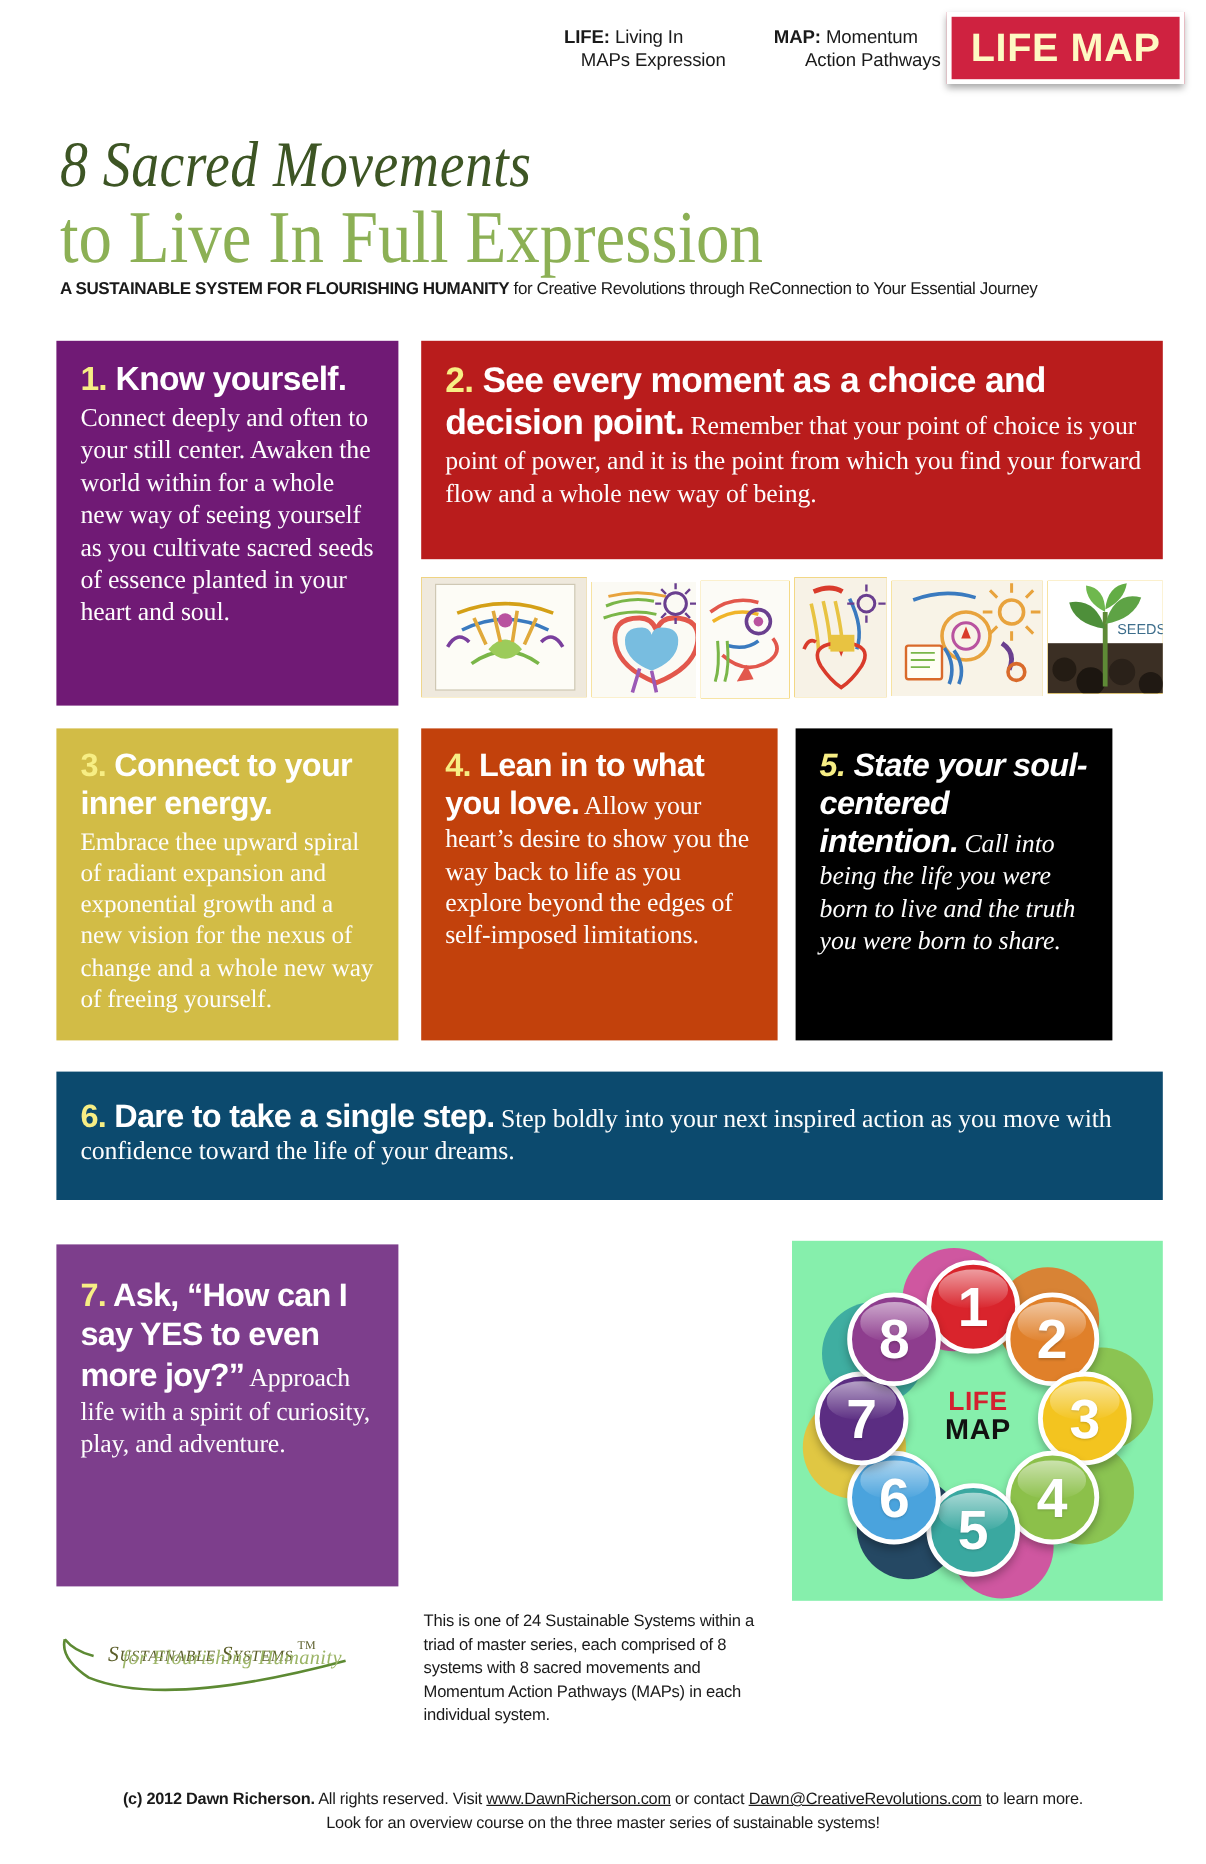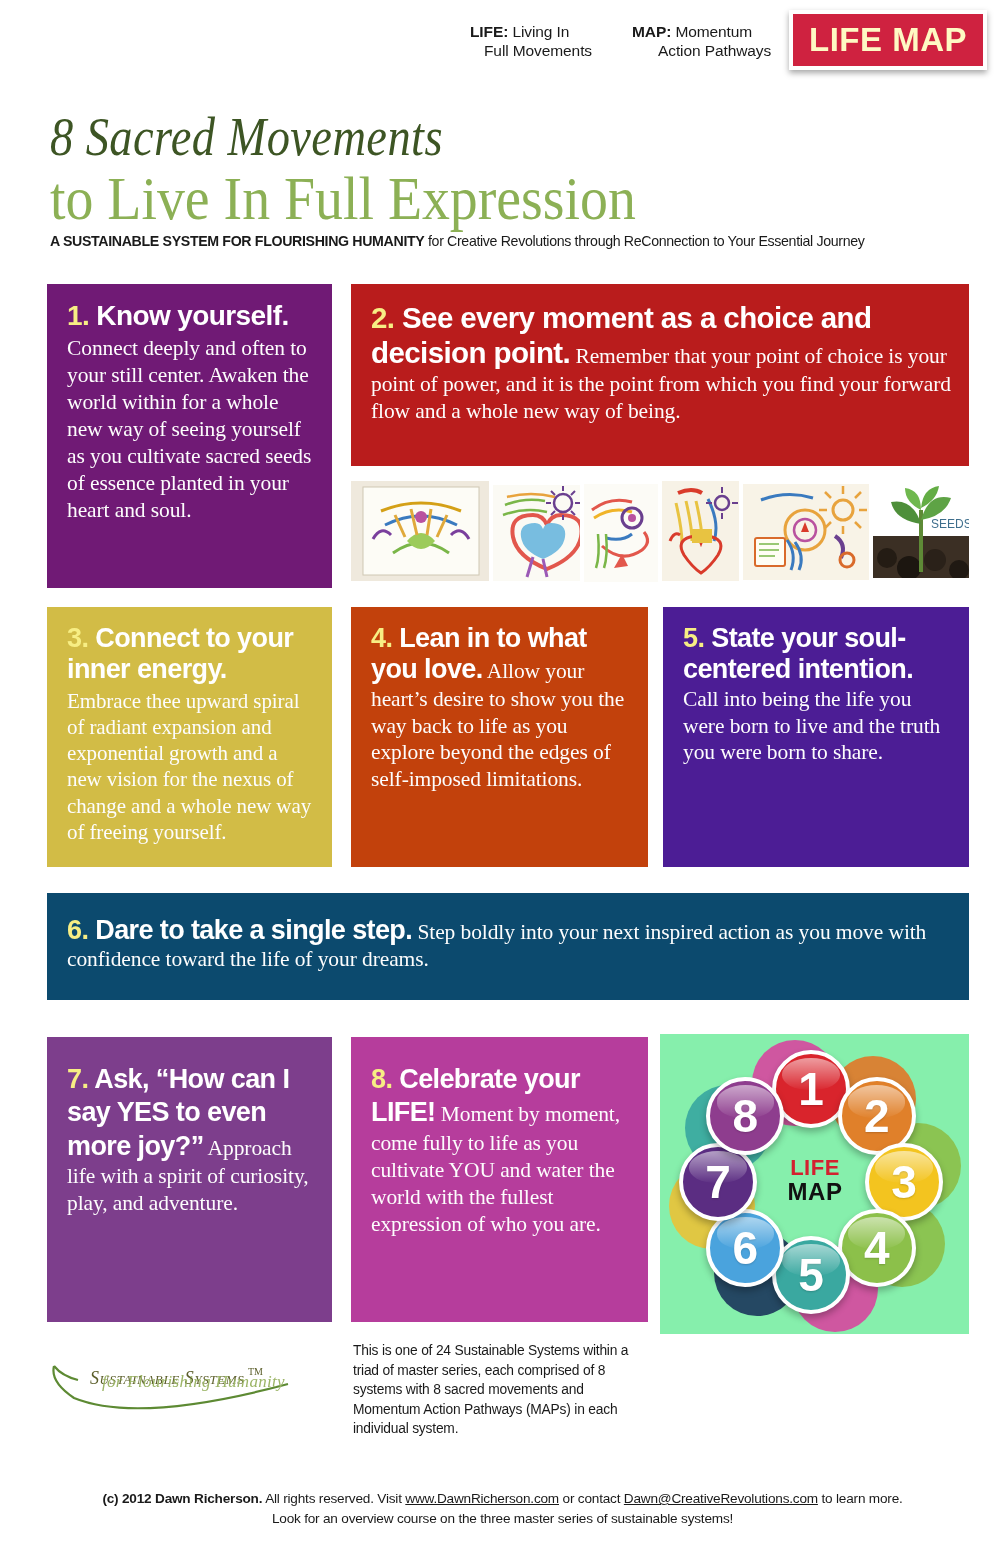--- a/index.html
+++ b/index.html
@@ -81,21 +81,21 @@
   .p4 { width: 78px; height: 100px; }
   .p5 { width: 128px; height: 96px; margin-top: 3px; }
   .p6 { width: 97px; height: 94px; margin-top: 3px; }
 
   
   #b3 { left: 47px; top: 607px; width: 285px; height: 260px; background: #d2bc46; }
   #b3 h2 { font-size: 27px; }
   #b3 .body { display: block; margin-top: 2px; font-size: 21px; }
   #b4 { left: 351px; top: 607px; width: 297px; height: 260px; background: #c2410c; }
   #b4 h2 { font-size: 27px; }
-  #b5 { left: 663px; top: 607px; width: 306px; height: 260px; background: #4c1d95; }
+  #b5 { left: 663px; top: 607px; width: 264px; height: 260px; background: #000000; font-style: italic; }
   #b5 h2 { font-size: 27px; }
 
   
   #b6 { left: 47px; top: 893px; width: 922px; height: 107px; background: #0c4a6e; padding-top: 22px; }
   #b6 h2 { font-size: 27px; }
   #b6 .body { font-size: 21.5px; }
 
   
   #b7 { left: 47px; top: 1037px; width: 285px; height: 285px; background: #7d3e8c; padding-top: 26px; }
   #b7 h2 { font-size: 27px; line-height: 1.24; }
@@ -158,21 +158,21 @@
 </style>
 </head>
 <body>
 
 <div class="page">
 
   <div class="header">
     <div class="hdr-defs">
       <div class="hdr-def">
         <b>LIFE:</b><span> Living In</span>
-        <span class="l2">Full Movements</span>
+        <span class="l2">MAPs Expression</span>
       </div>
       <div class="hdr-def map">
         <b>MAP:</b><span> Momentum</span>
         <span class="l2">Action Pathways</span>
       </div>
     </div>
     <div class="logo-box">
       <span>LIFE MAP</span>
     </div>
   </div>
@@ -293,23 +293,20 @@
   </div>
 
   <div class="blk" id="b6">
     <h2><span class="num">6.</span><span> Dare to take a single step.</span></h2><span class="body inlinebody"> Step boldly into your next inspired action as you move with confidence toward the life of your dreams.</span>
   </div>
 
   <div class="blk" id="b7">
     <h2><span class="num">7.</span><span> Ask, “How can I say YES to even more joy?”</span></h2><span class="body inlinebody"> Approach life with a spirit of curiosity, play, and adventure.</span>
   </div>
 
-  <div class="blk" id="b8">
-    <h2><span class="num">8.</span><span> Celebrate your LIFE!</span></h2><span class="body inlinebody"> Moment by moment, come fully to life as you cultivate YOU and water the world with the fullest expression of who you are.</span>
-  </div>
 
   <div class="wheel">
     <div class="wheel-inner" id="wheel-inner">
         <div class="halo" style="background: rgb(224, 122, 42); left: 170.335px; top: 21.6957px;"></div>
         <div class="halo" style="background: rgb(140, 192, 74); left: 214.982px; top: 88.5155px;"></div>
         <div class="halo" style="background: rgb(140, 192, 74); left: 199.304px; top: 167.335px;"></div>
         <div class="halo" style="background: rgb(214, 74, 158); left: 132.484px; top: 211.982px;"></div>
         <div class="halo" style="background: rgb(29, 58, 92); left: 53.6651px; top: 196.304px;"></div>
         <div class="halo" style="background: rgb(232, 195, 58); left: 9.01755px; top: 129.484px;"></div>
         <div class="halo" style="background: rgb(58, 168, 160); left: 24.6957px; top: 50.6651px;"></div>

